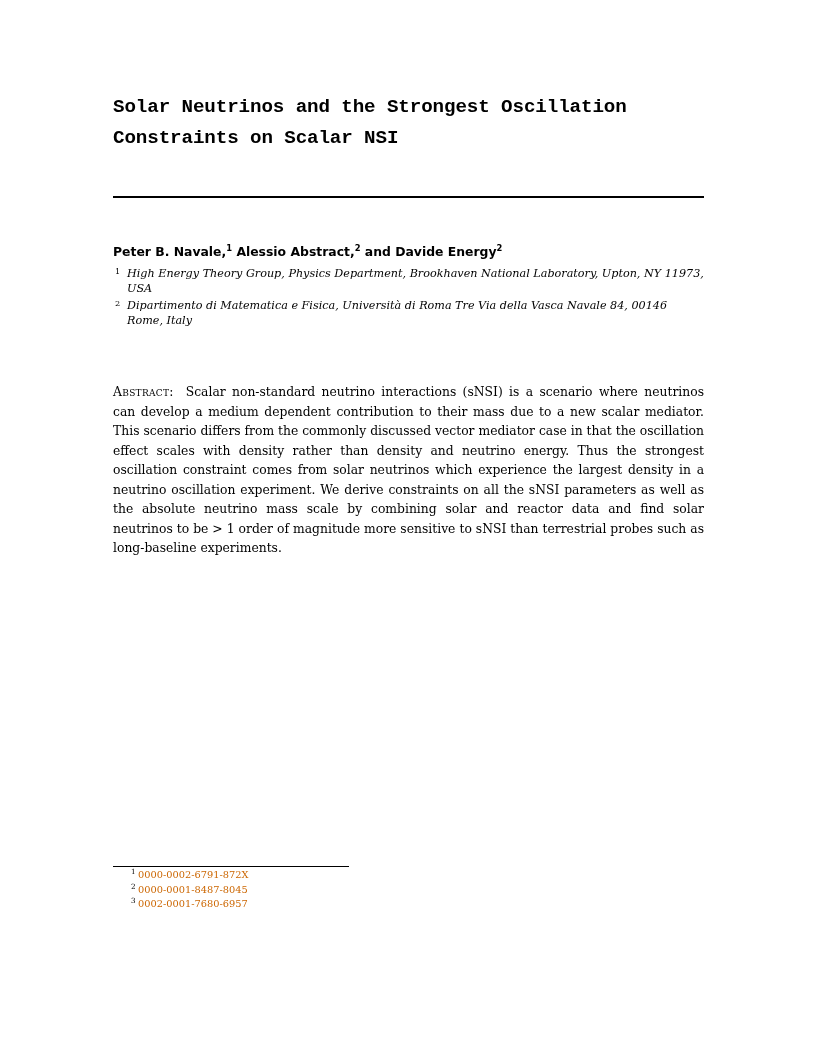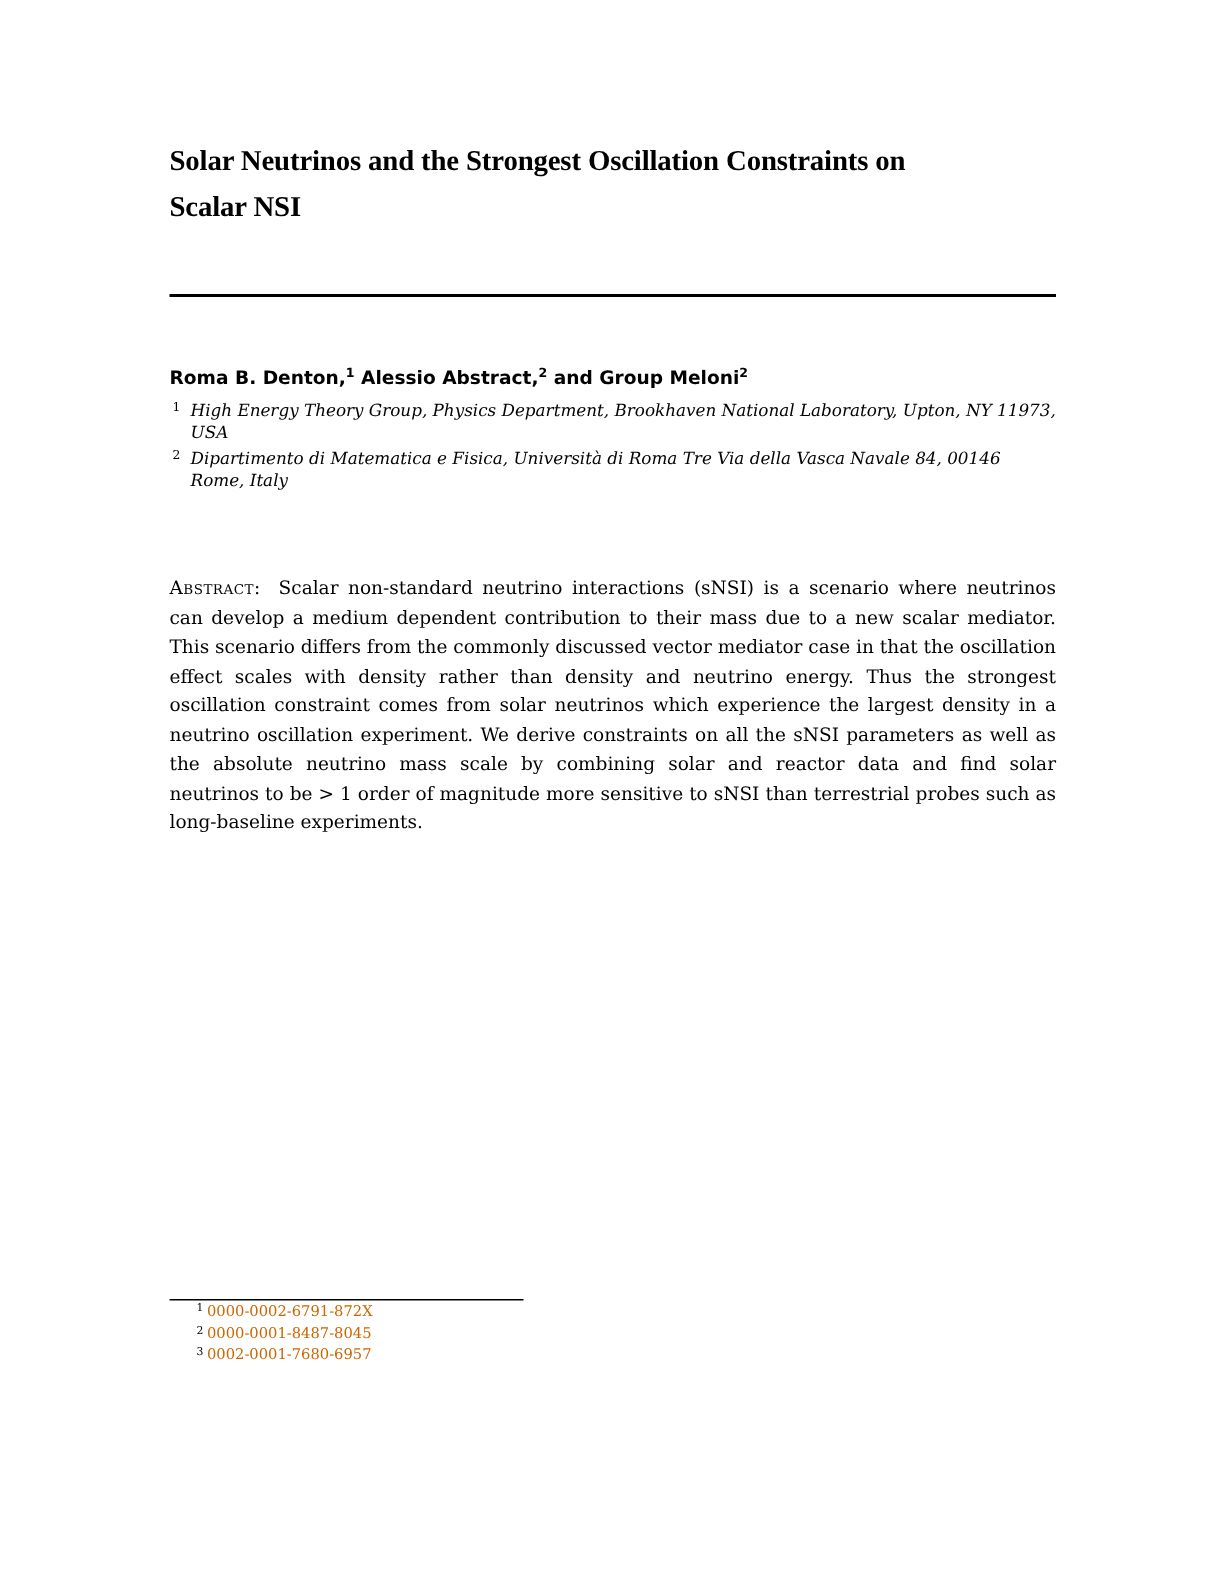--- a/index.html
+++ b/index.html
@@ -22,21 +22,21 @@
     top: 0;
     width: 592px;
     height: 1056px;
   }
 
   .title {
     position: absolute;
     left: 0;
     top: 92px;
     width: 540px;
-    font-family: Liberation Serif, serif;
+    font-family: Liberation Mono, monospace;
     font-weight: bold;
     font-size: 19.2px;
     line-height: 31px;
     letter-spacing: -0.1px;
     color: #000;
   }
 
   .rule {
     position: absolute;
     left: 0;
@@ -163,21 +163,21 @@
 </head>
 <body>
 
 <div class="page">
 
   <div class="title">Solar Neutrinos and the Strongest Oscillation Constraints on Scalar NSI</div>
 
   <div class="rule"></div>
 
   <div class="authors">
-    <span>Roma B. Denton,</span><sup>1</sup><span> Alessio Abstract,</span><sup>2</sup><span> and Group Meloni</span><sup>2</sup>
+    <span>Peter B. Navale,</span><sup>1</sup><span> Alessio Abstract,</span><sup>2</sup><span> and Davide Energy</span><sup>2</sup>
   </div>
 
   <div class="affiliations">
     <div class="aff-row">
       <span class="marker">1</span>
       <span>High Energy Theory Group, Physics Department, Brookhaven National Laboratory, Upton, NY 11973, USA</span>
     </div>
     <div class="aff-row">
       <span class="marker">2</span>
       <span>Dipartimento di Matematica e Fisica, Università di Roma Tre Via della Vasca Navale 84, 00146 Rome, Italy</span>

